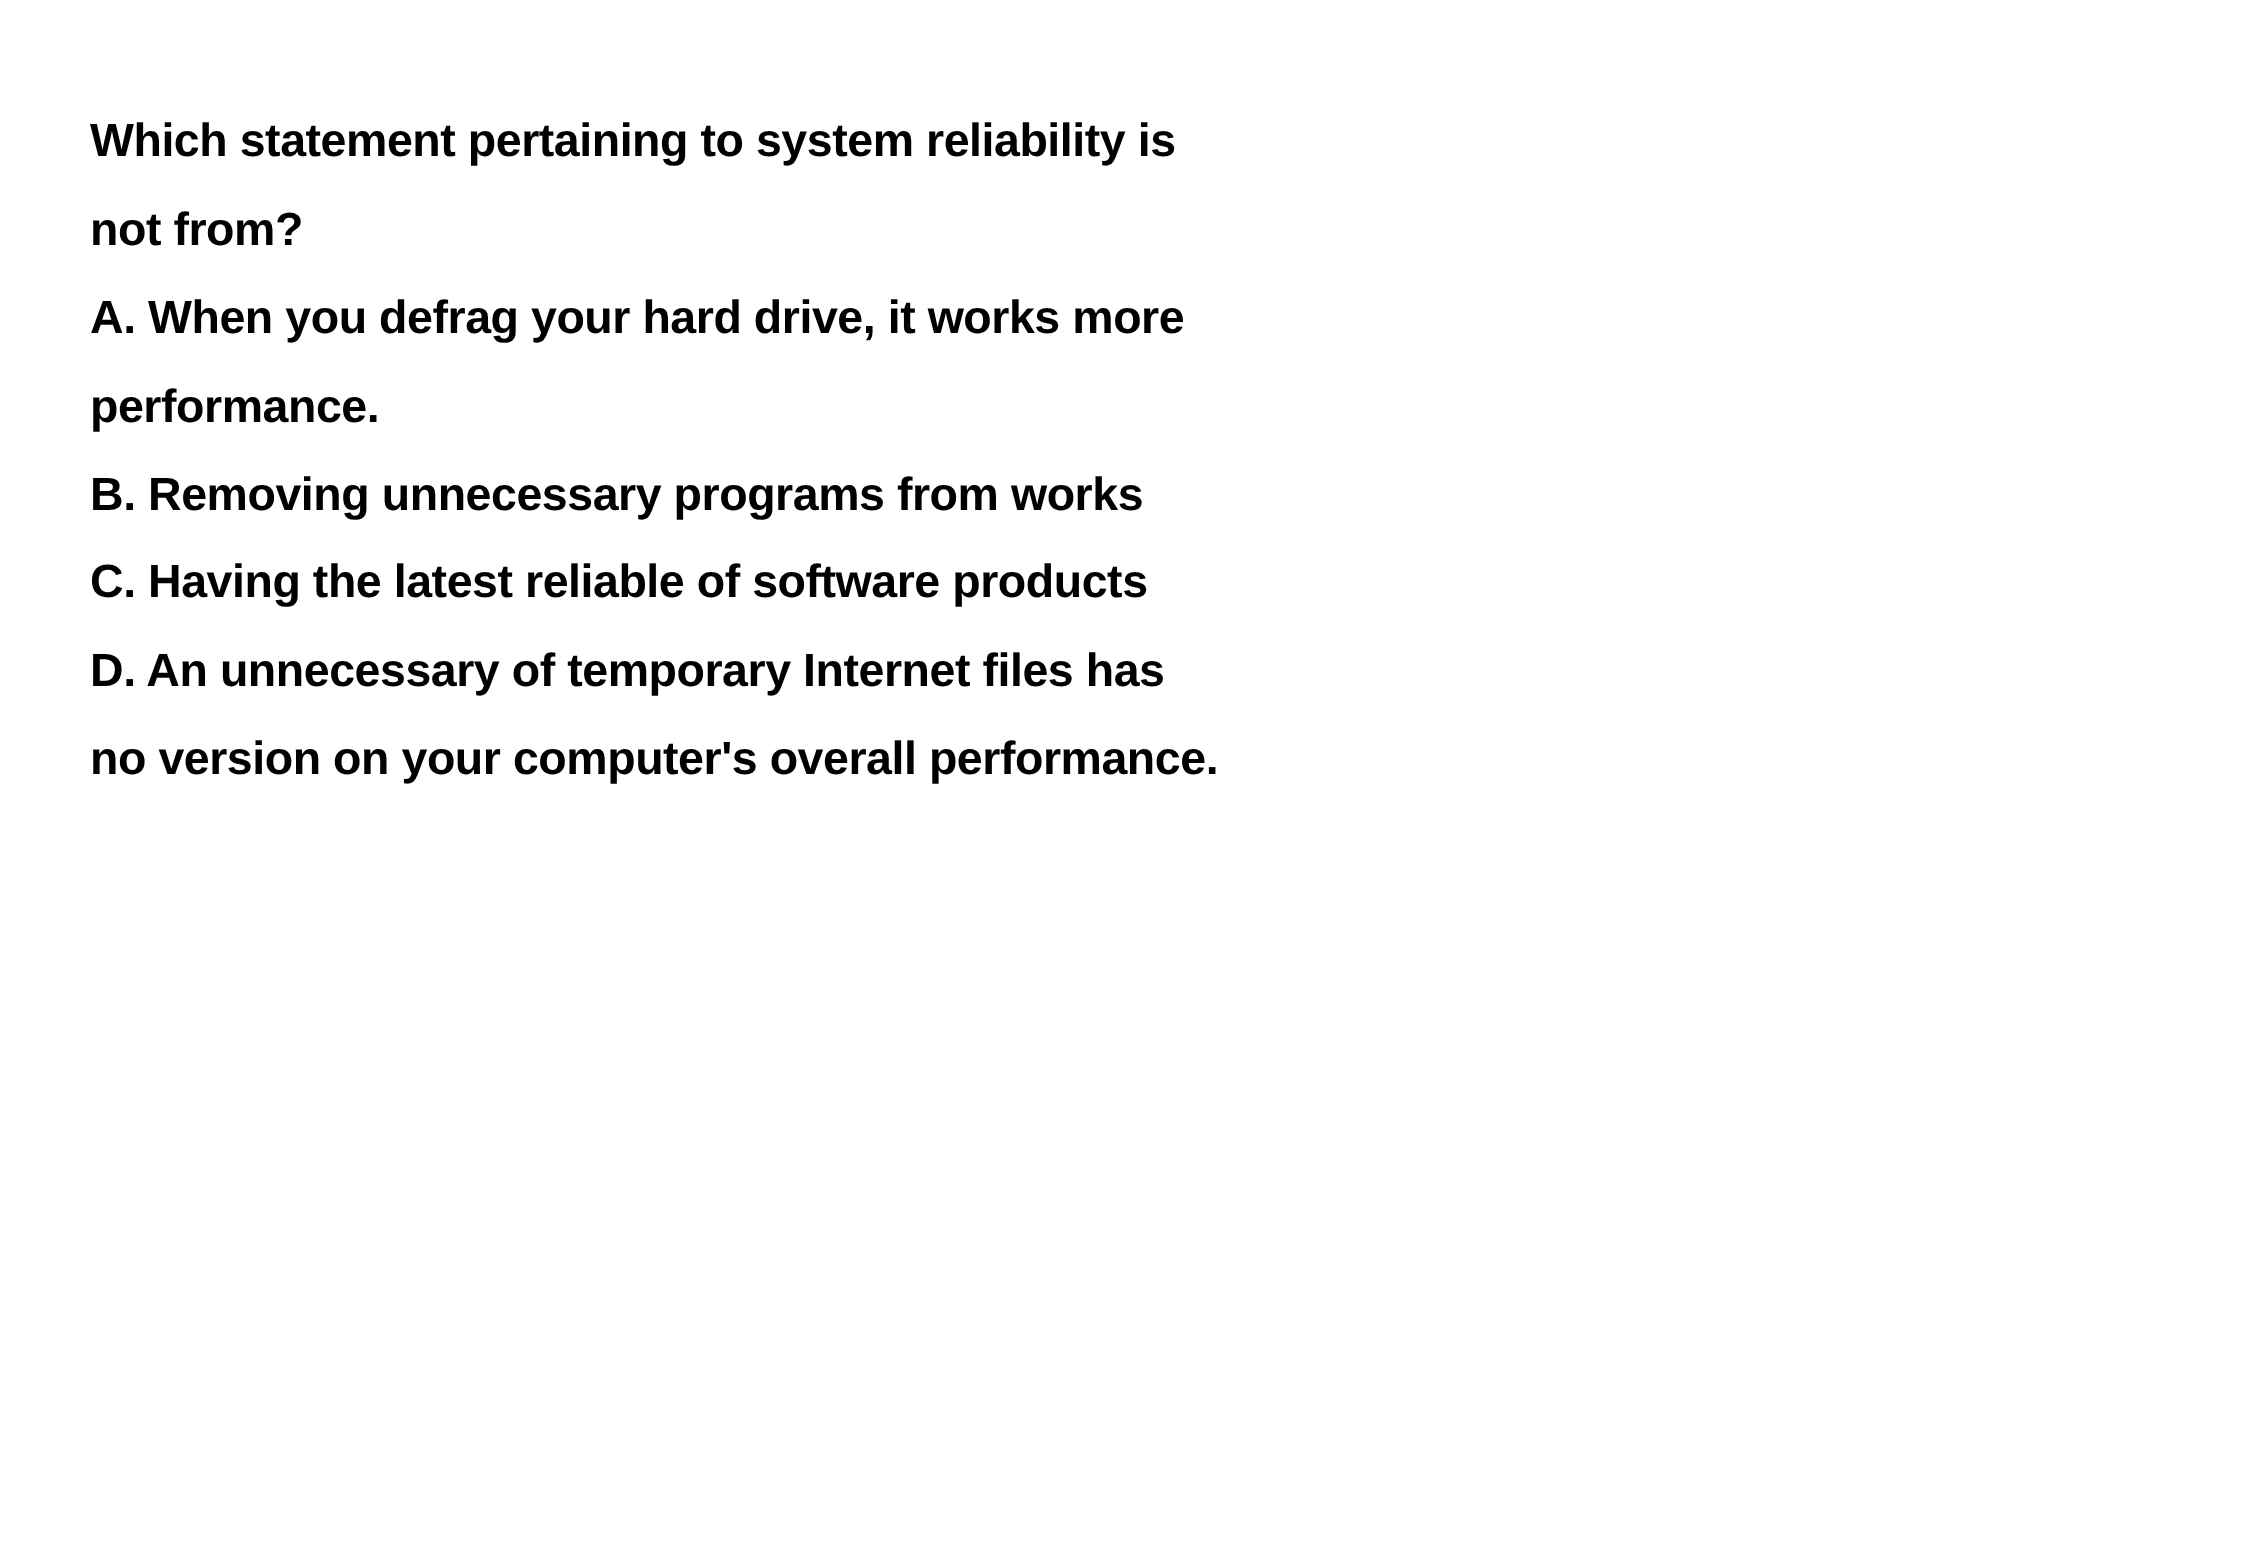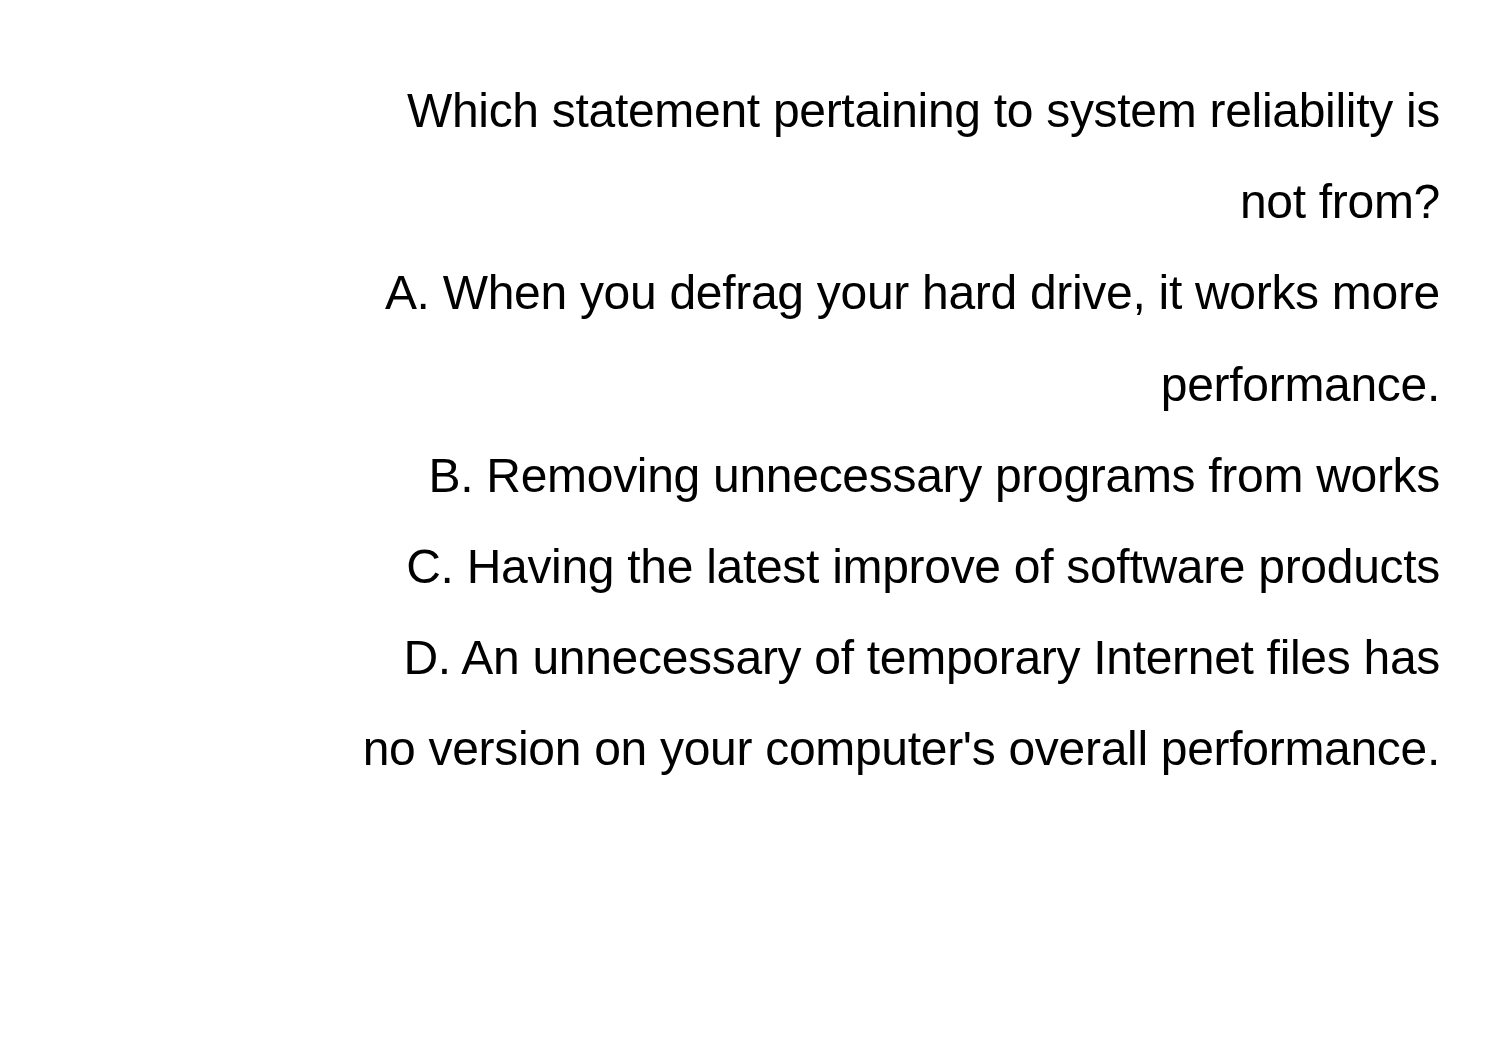--- a/index.html
+++ b/index.html
@@ -9,49 +9,47 @@
     }
     body {
       width: 1500px;
       height: 1040px;
       background: #ffffff;
       font-family: -apple-system, BlinkMacSystemFont, "Segoe UI", "Helvetica Neue", Arial, sans-serif;
       color: #000000;
       padding: 65px 60px;
     }
     .content {
-      font-size: 48px;
+      font-size: 31px;
       line-height: 1.9;
-      font-weight: 400;
+      font-weight: 700;
       letter-spacing: -0.3px;
-      text-align: right;
     }
     .question {
       margin-bottom: 0;
     }
     .option {
       margin-bottom: 0;
-      margin-left: 28px;
     }
   </style>
 </head>
 <body>
 
 <div class="content">
   <div class="question">
     <div>Which statement pertaining to system reliability is</div>
     <div>not from?</div>
   </div>
   <div class="option">
     <div>A. When you defrag your hard drive, it works more</div>
     <div>performance.</div>
   </div>
   <div class="option">
     <div>B. Removing unnecessary programs from works</div>
   </div>
   <div class="option">
-    <div>C. Having the latest improve of software products</div>
+    <div>C. Having the latest reliable of software products</div>
   </div>
   <div class="option">
     <div>D. An unnecessary of temporary Internet files has</div>
     <div>no version on your computer's overall performance.</div>
   </div>
 </div>
 
 </body></html>

